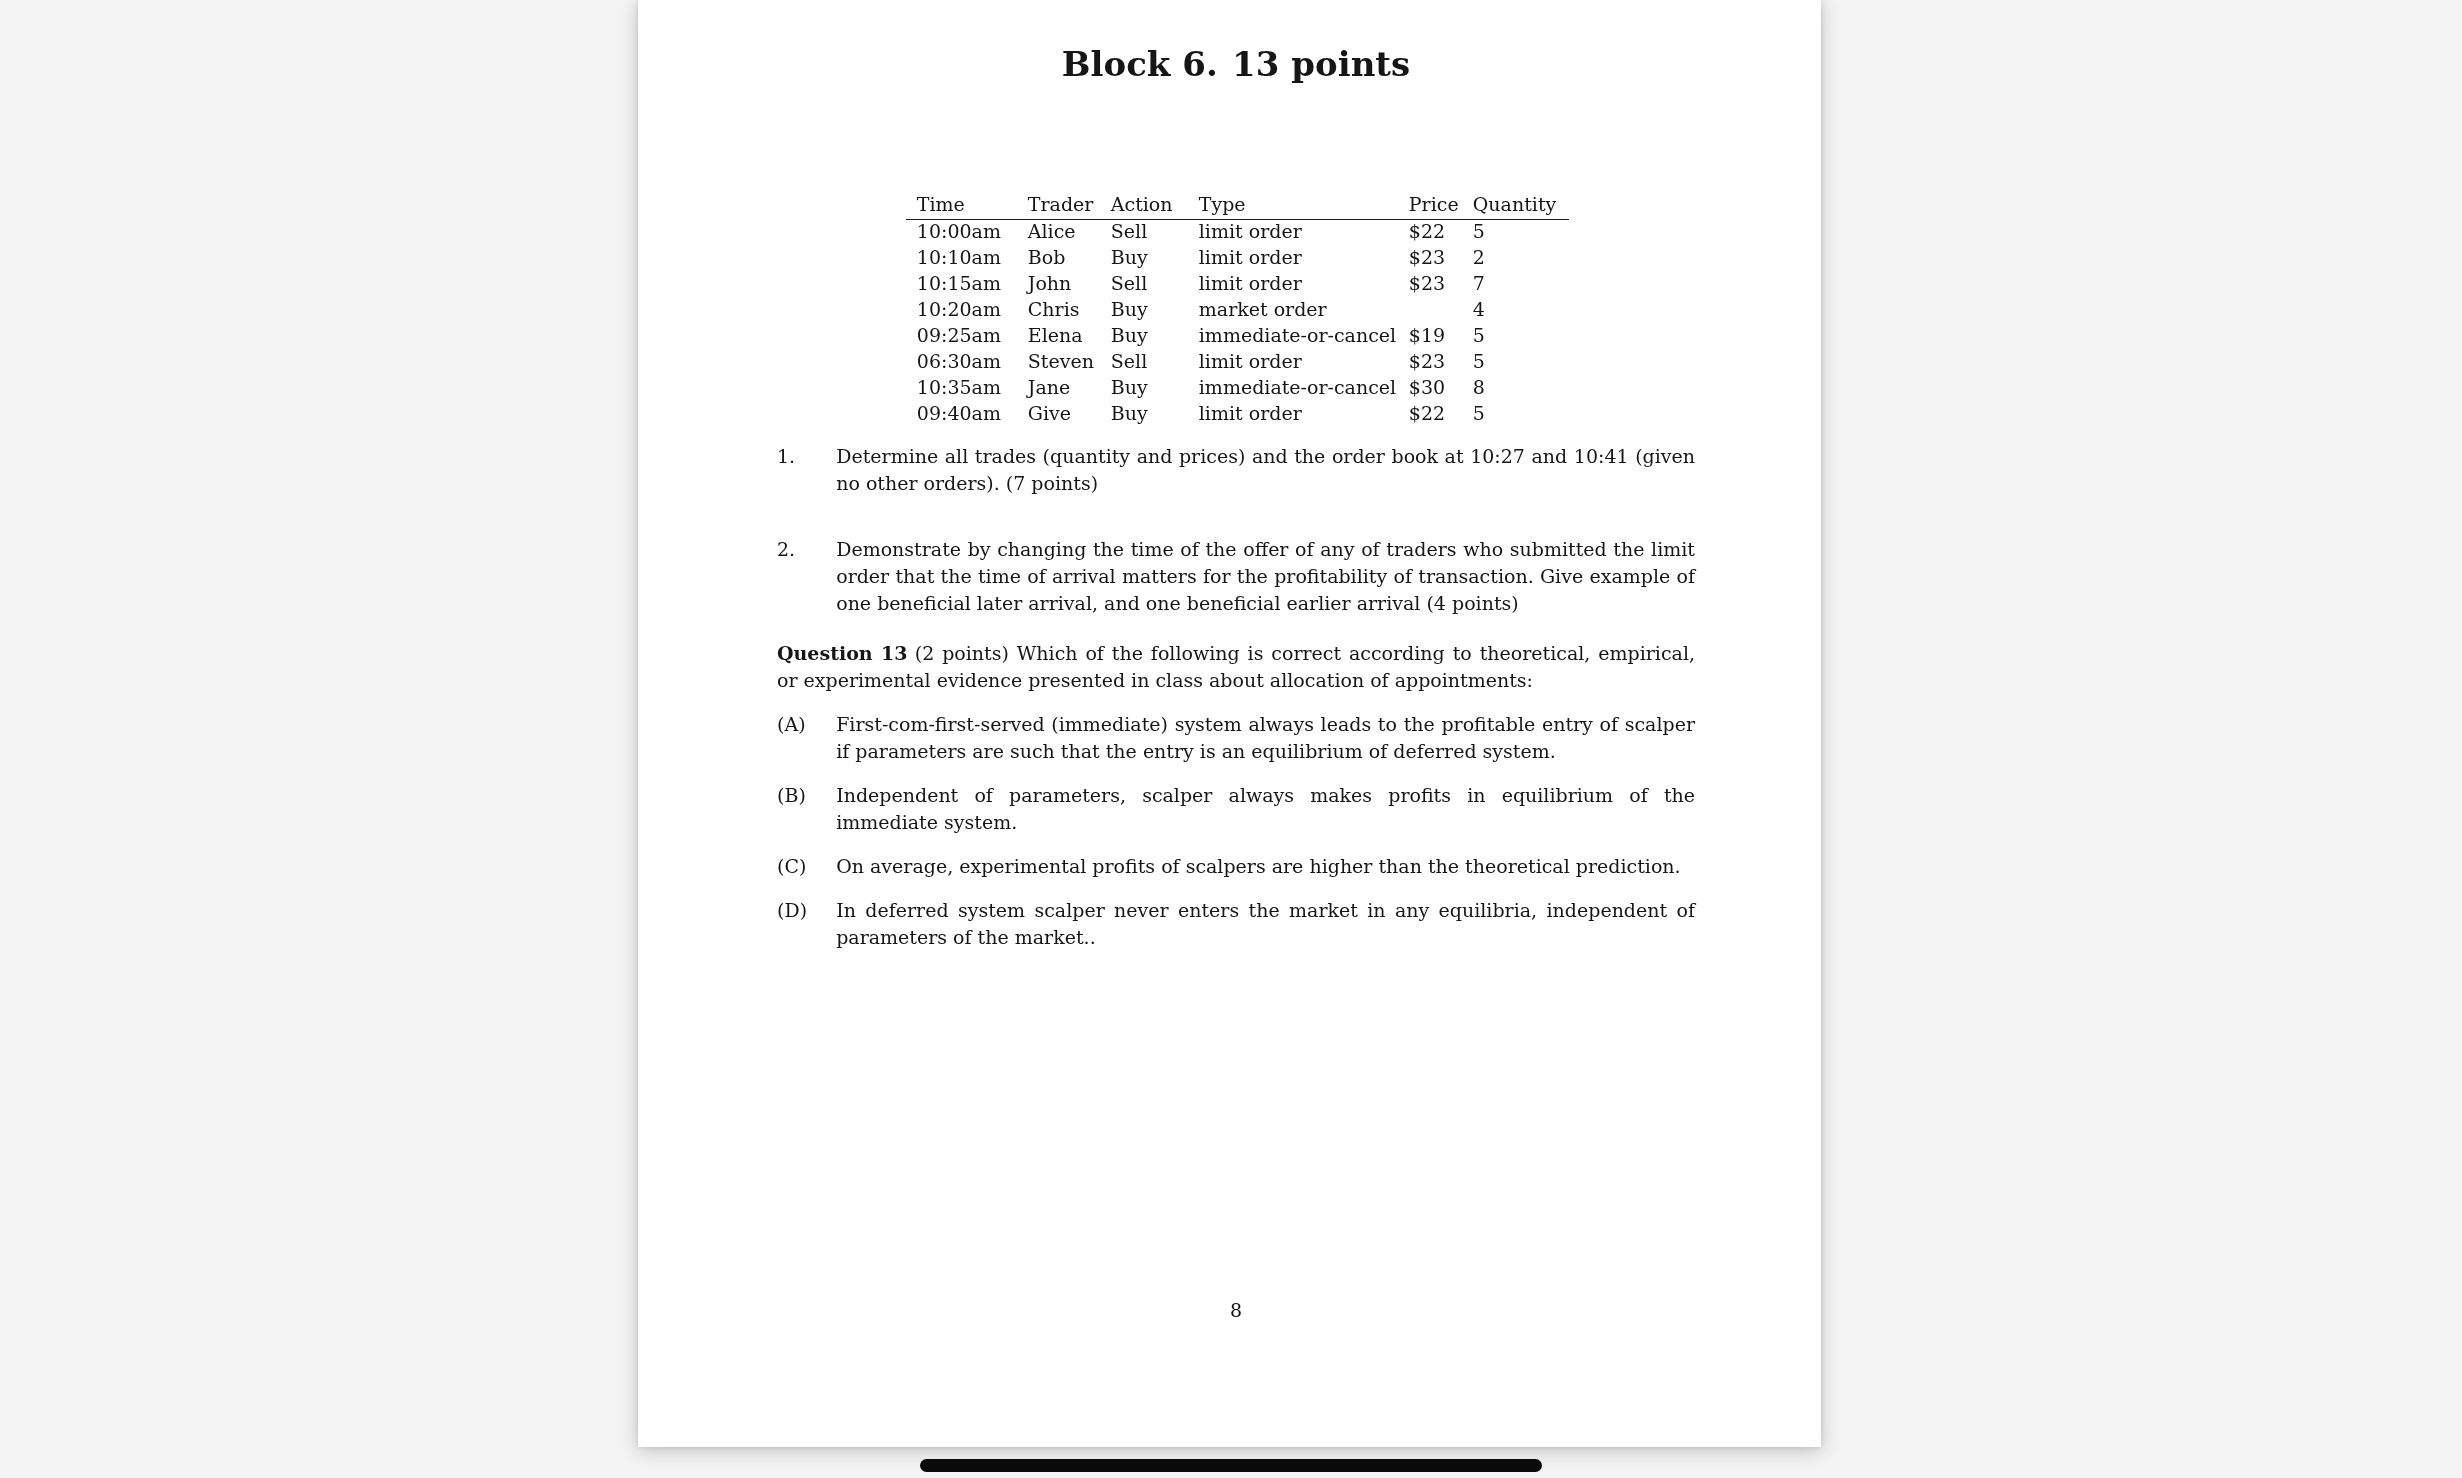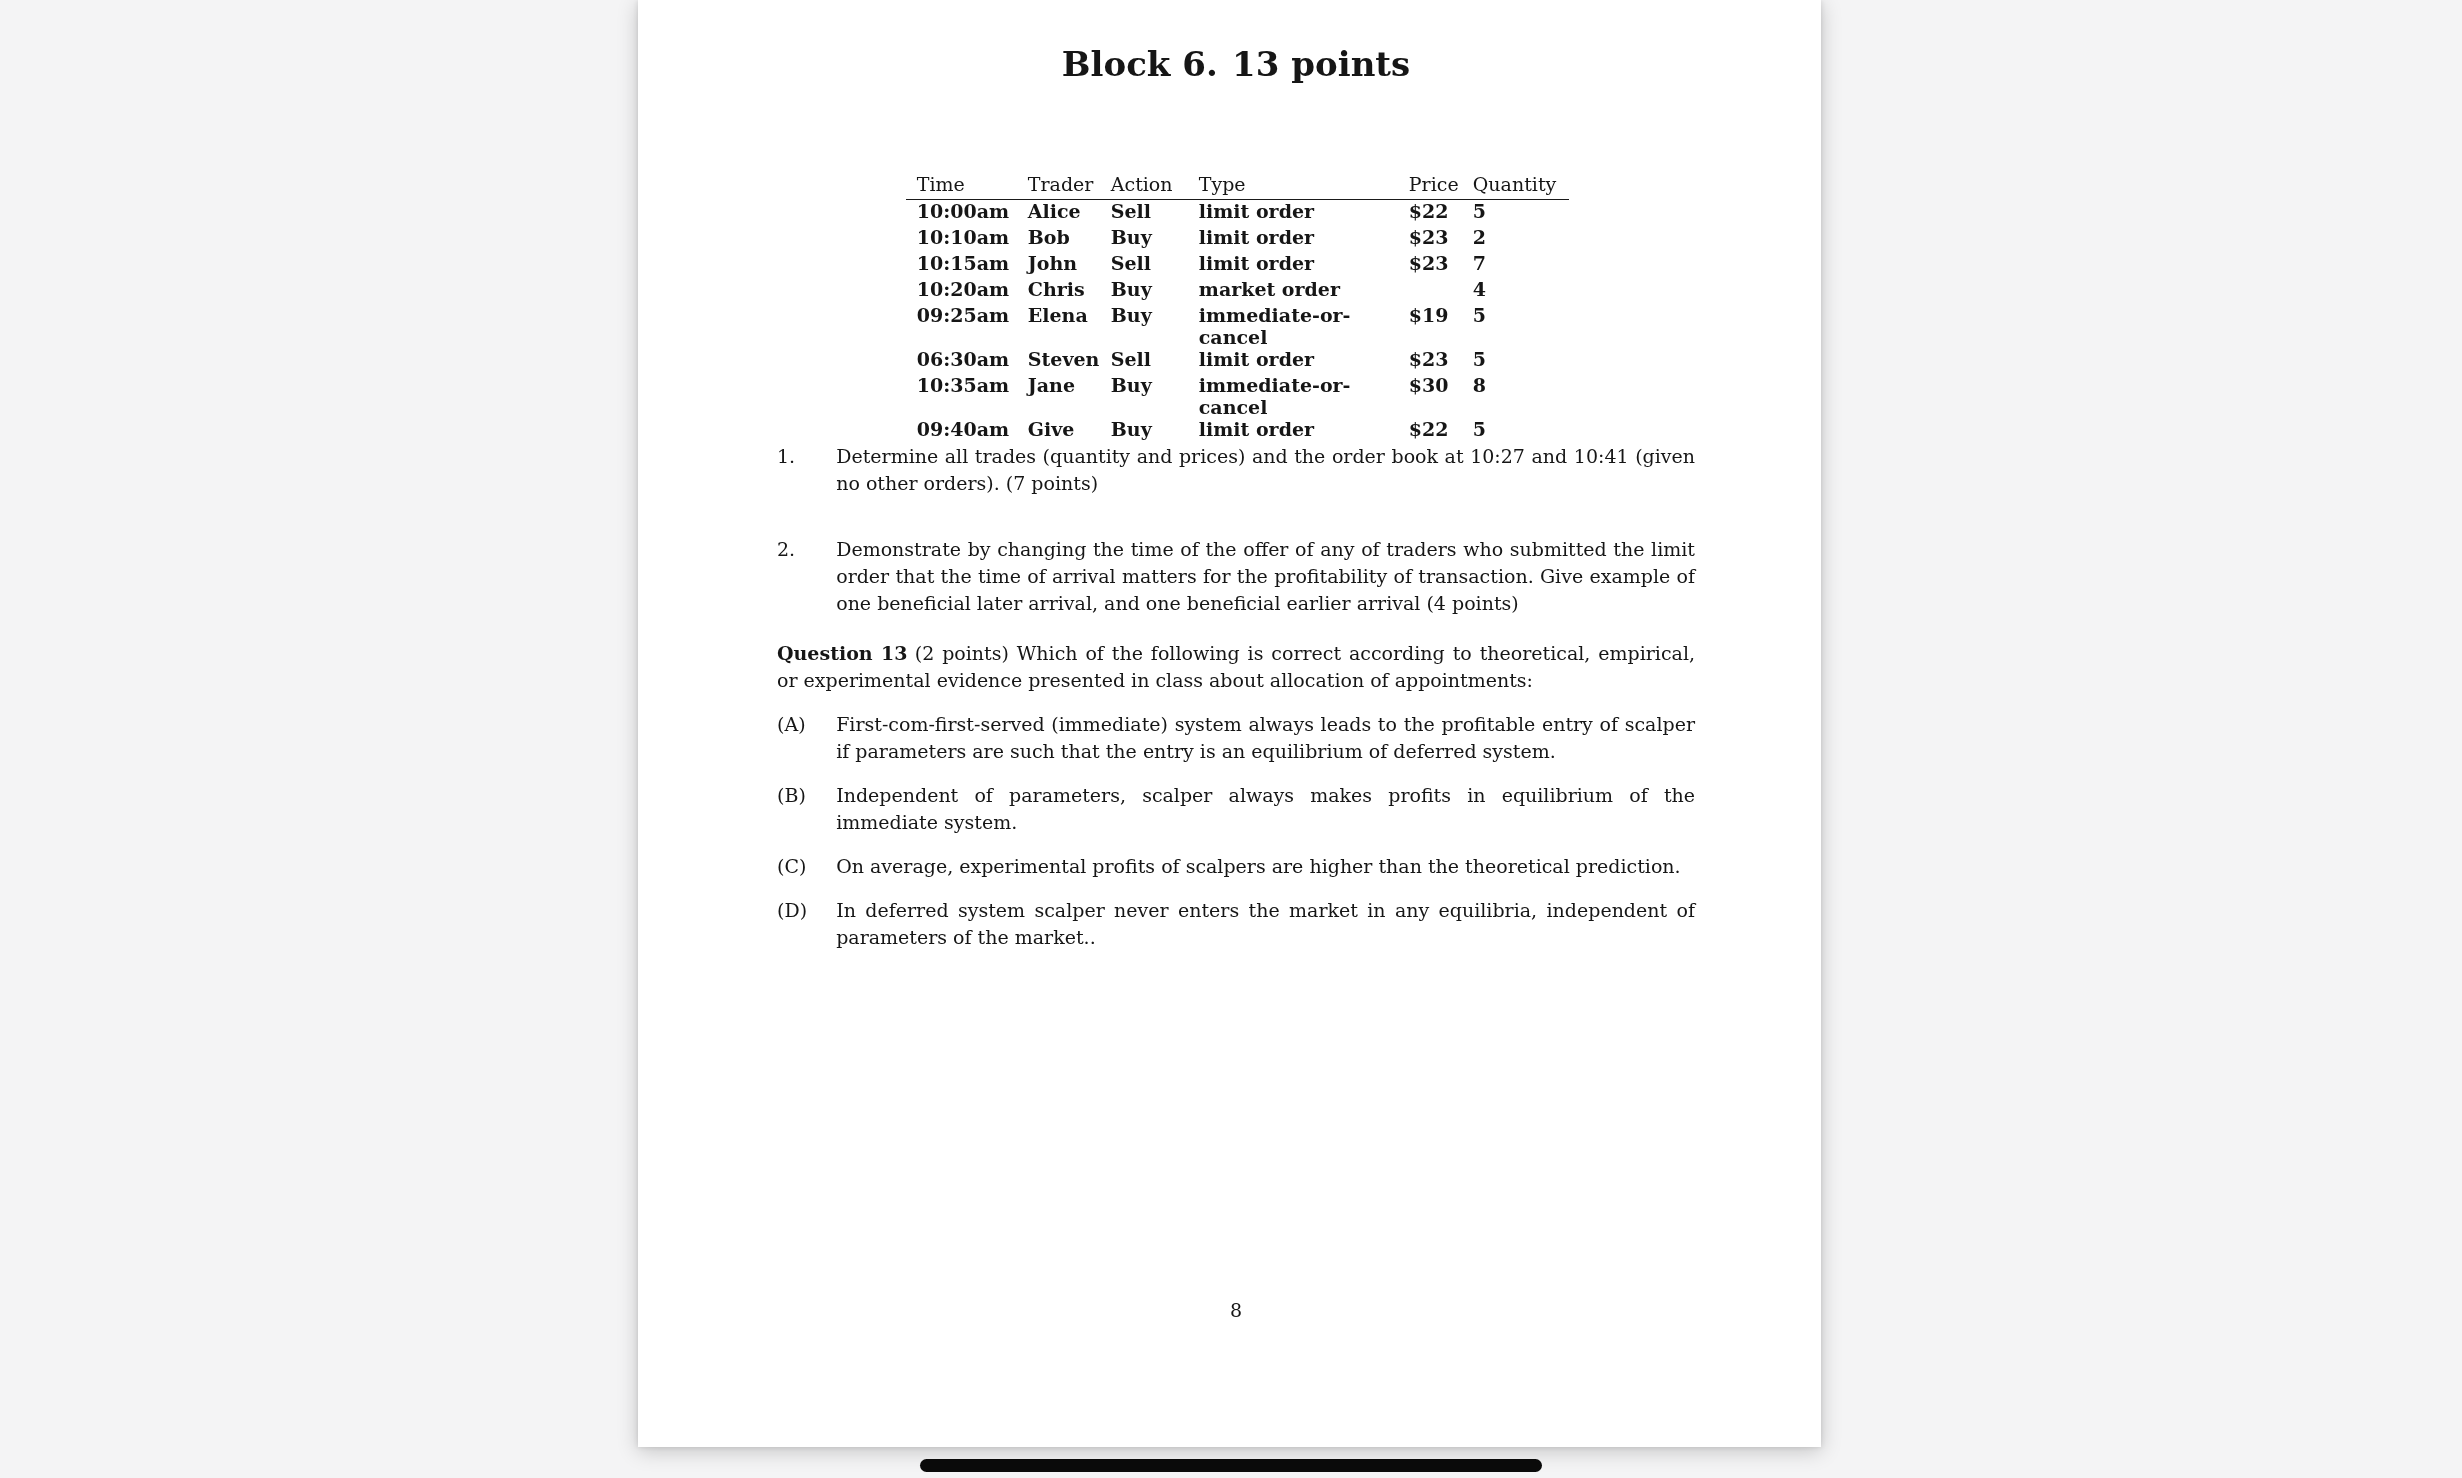--- a/index.html
+++ b/index.html
@@ -49,40 +49,39 @@
   }
   .heading .gap { display: inline-block; width: 14.4px; }
   .q-label {
     font-weight: bold;
     margin-right: 7.2px;
   }
   
   .order-table-wrap {
     position: absolute;
     left: 268px; 
-    top: 167px;
+    top: 187px;
   }
   table.order-table {
     border-collapse: collapse;
     font-size: 19px;
   }
   table.order-table th {
     font-weight: normal;
     text-align: left;
     border-bottom: 1.8px solid #1a1a1a;
     height: 28px;
     padding: 0;
     vertical-align: bottom;
     padding-bottom: 3.6px;
   }
   table.order-table td {
     padding: 0;
     height: 26px;
     vertical-align: baseline;
-    font-weight: bold;
   }
   .col-time     { width: 111px; padding-left: 10.8px !important; }
   .col-trader   { width: 83px;  }
   .col-action   { width: 88px; margin-left: 36px;  }
   .col-type     { width: 210px; }
   .col-price    { width: 64px;  }
   .col-quantity { width: 96px; }
   
   .list-item {
     display: flex;

